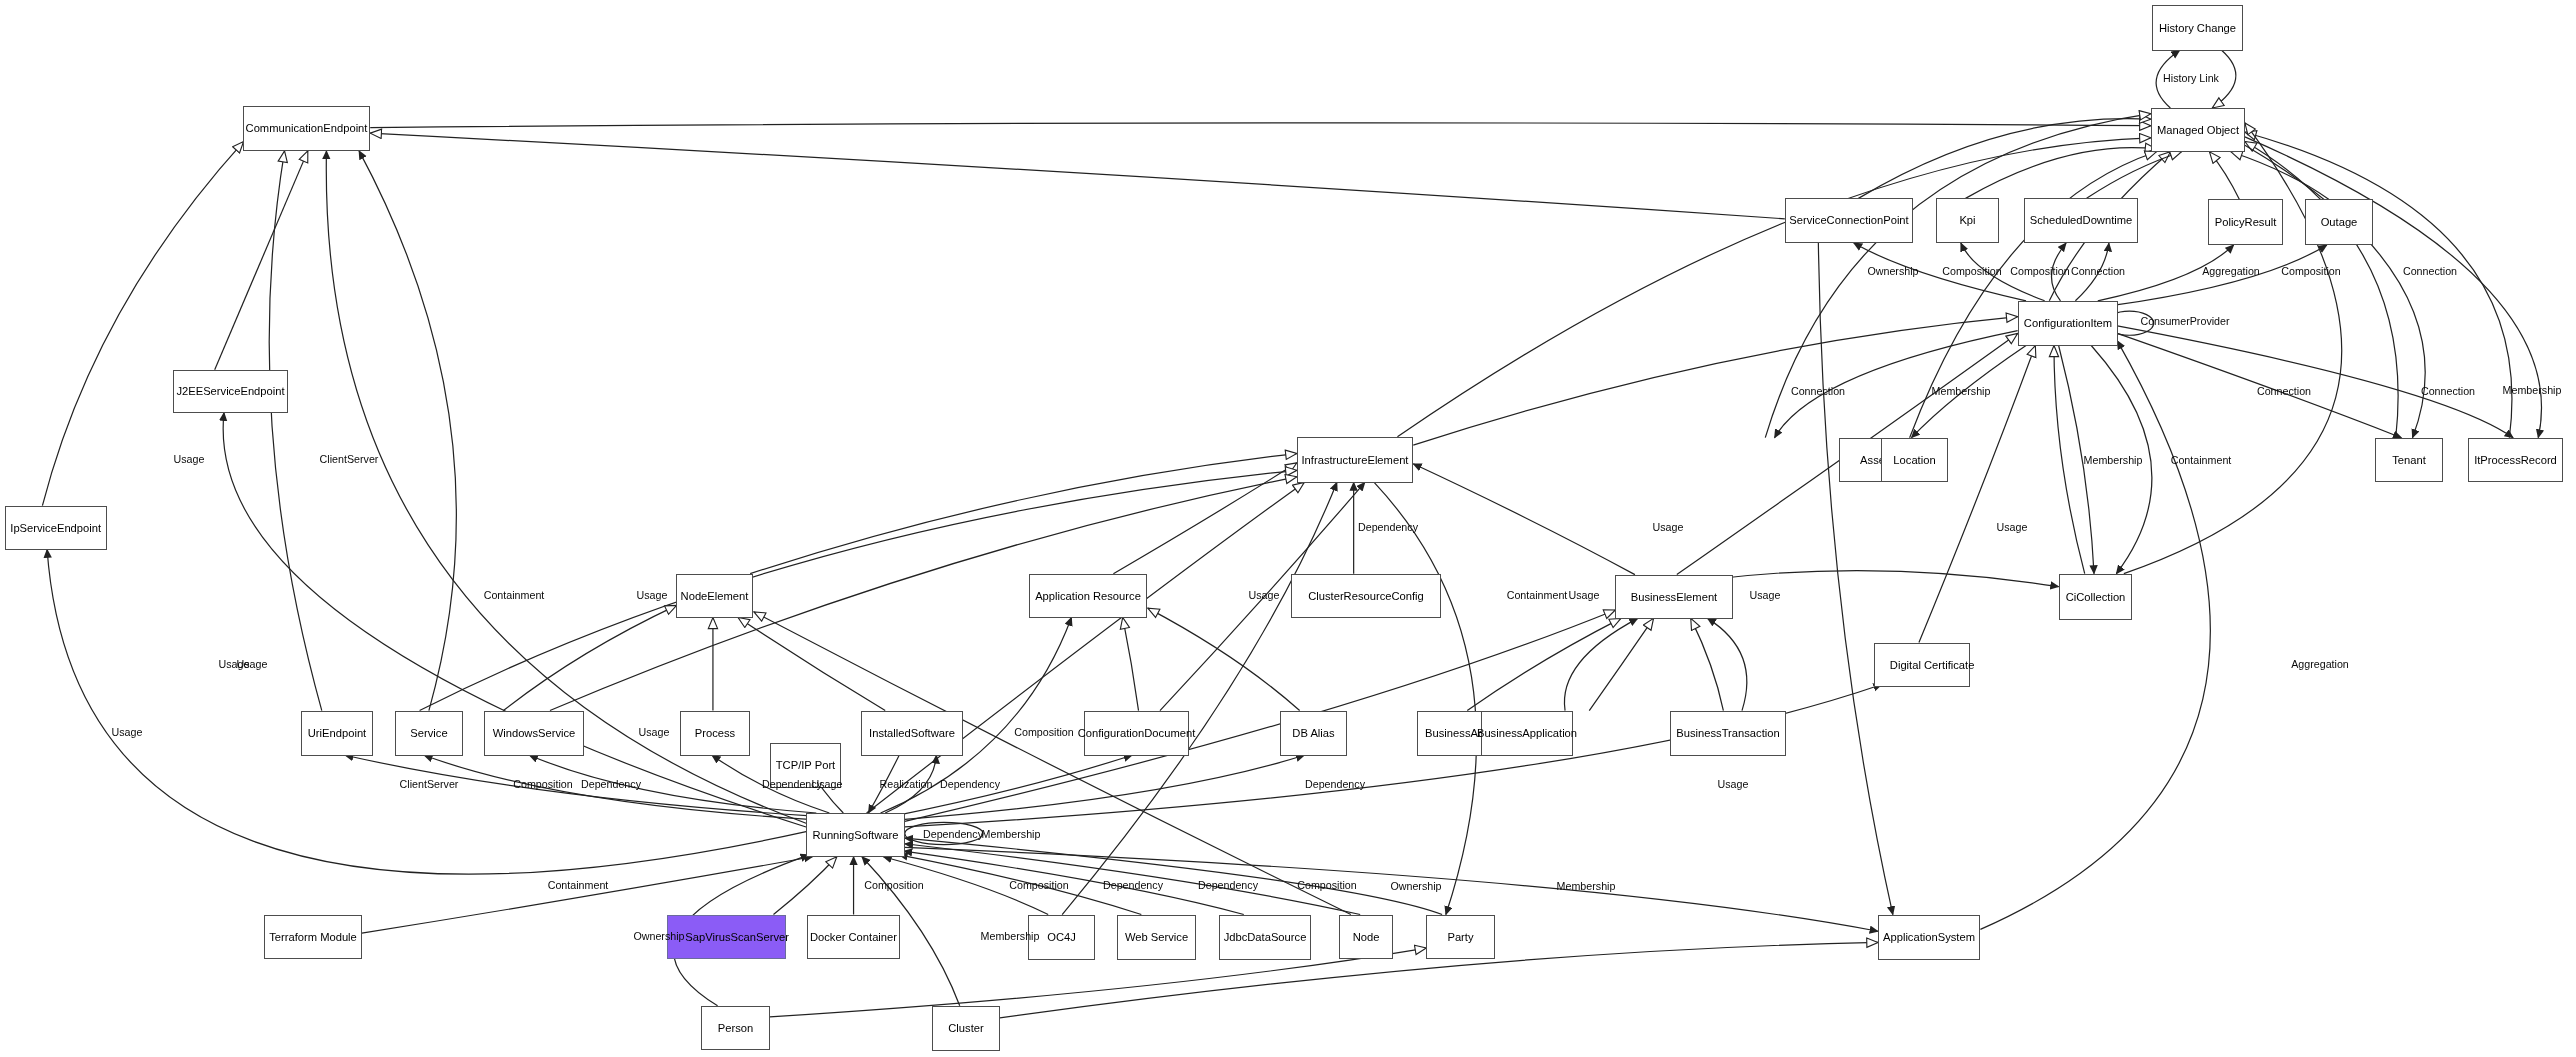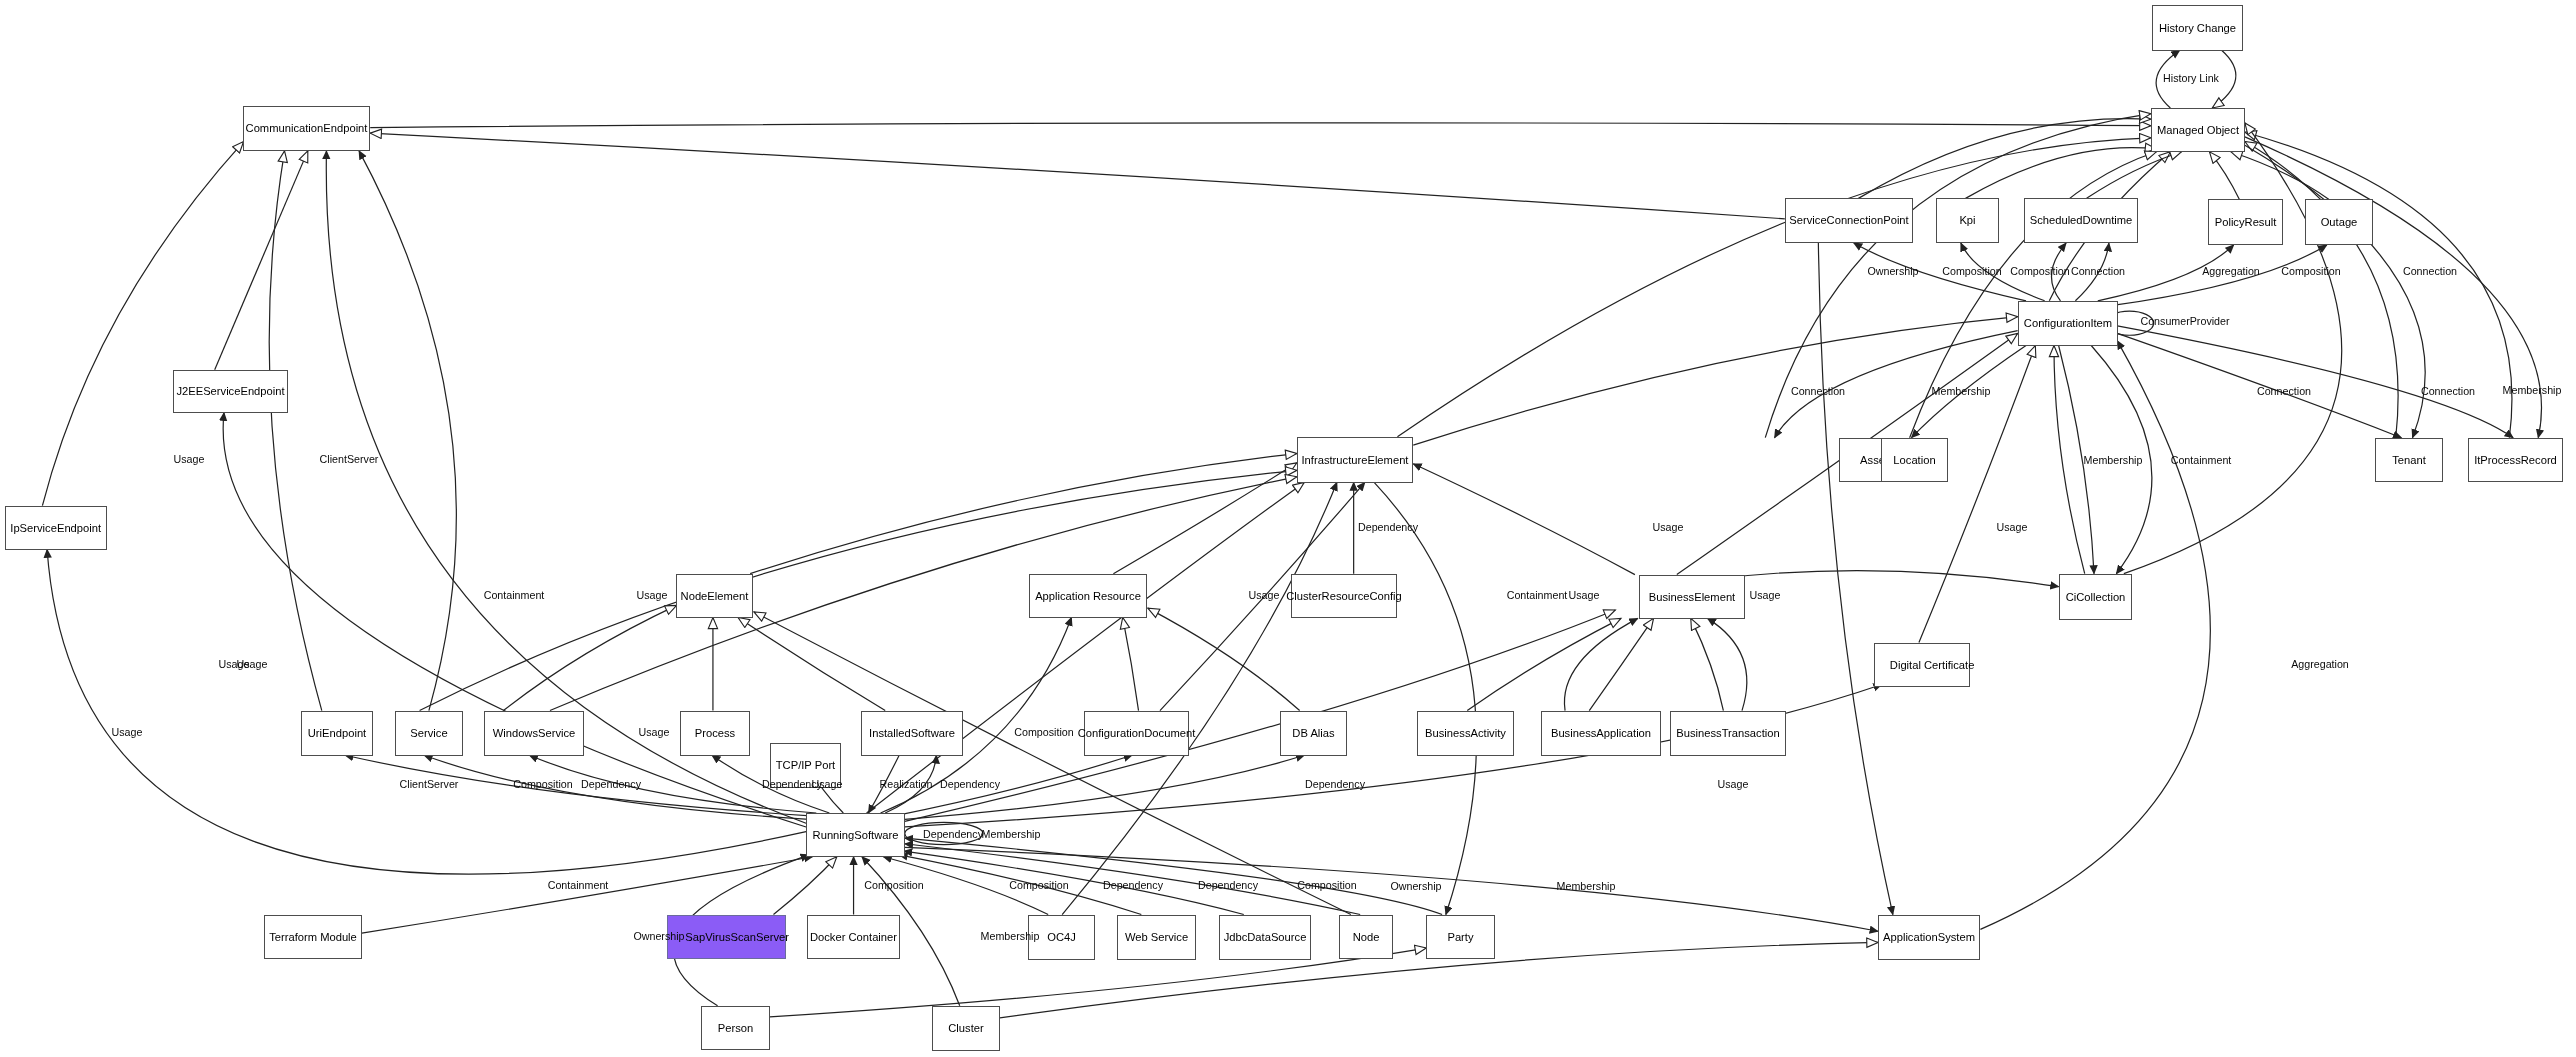--- a/index.html
+++ b/index.html
@@ -177,24 +177,24 @@
   </div>
       <div class="node" style="left: 1297px; top: 437px; width: 116px; height: 46px;">
     <span class="node-label">InfrastructureElement</span>
   </div>
       <div class="node" style="left: 676px; top: 574px; width: 77px; height: 44px;">
     <span class="node-label">NodeElement</span>
   </div>
       <div class="node" style="left: 1029px; top: 574px; width: 118px; height: 44px;">
     <span class="node-label">Application Resource</span>
   </div>
-      <div class="node" style="left: 1291px; top: 574px; width: 106px; height: 44px;">
+      <div class="node" style="left: 1291px; top: 574px; width: 150px; height: 44px;">
     <span class="node-label">ClusterResourceConfig</span>
   </div>
-      <div class="node" style="left: 1615px; top: 575px; width: 106px; height: 44px; margin-left: 24px;">
+      <div class="node" style="left: 1615px; top: 575px; width: 118px; height: 44px;">
     <span class="node-label">BusinessElement</span>
   </div>
       <div class="node" style="left: 2059px; top: 574px; width: 73px; height: 46px;">
     <span class="node-label">CiCollection</span>
   </div>
       <div class="node" style="left: 1874px; top: 643px; width: 96px; height: 44px; padding-left: 23px;">
     <span class="node-label">Digital Certificate</span>
   </div>
       <div class="node" style="left: 301px; top: 711px; width: 72px; height: 45px;">
     <span class="node-label">UriEndpoint</span>
@@ -216,21 +216,21 @@
   </div>
       <div class="node" style="left: 1084px; top: 711px; width: 105px; height: 45px;">
     <span class="node-label">ConfigurationDocument</span>
   </div>
       <div class="node" style="left: 1280px; top: 711px; width: 67px; height: 45px;">
     <span class="node-label">DB Alias</span>
   </div>
       <div class="node" style="left: 1417px; top: 711px; width: 97px; height: 45px;">
     <span class="node-label">BusinessActivity</span>
   </div>
-      <div class="node" style="left: 1541px; top: 711px; width: 120px; height: 45px;">
+      <div class="node" style="left: 1481px; top: 711px; width: 92px; height: 45px;">
     <span class="node-label">BusinessApplication</span>
   </div>
       <div class="node" style="left: 1670px; top: 711px; width: 116px; height: 45px;">
     <span class="node-label">BusinessTransaction</span>
   </div>
       <div class="node" style="left: 806px; top: 813px; width: 99px; height: 44px;">
     <span class="node-label">RunningSoftware</span>
   </div>
       <div class="node" style="left: 264px; top: 915px; width: 98px; height: 44px;">
     <span class="node-label">Terraform Module</span>

